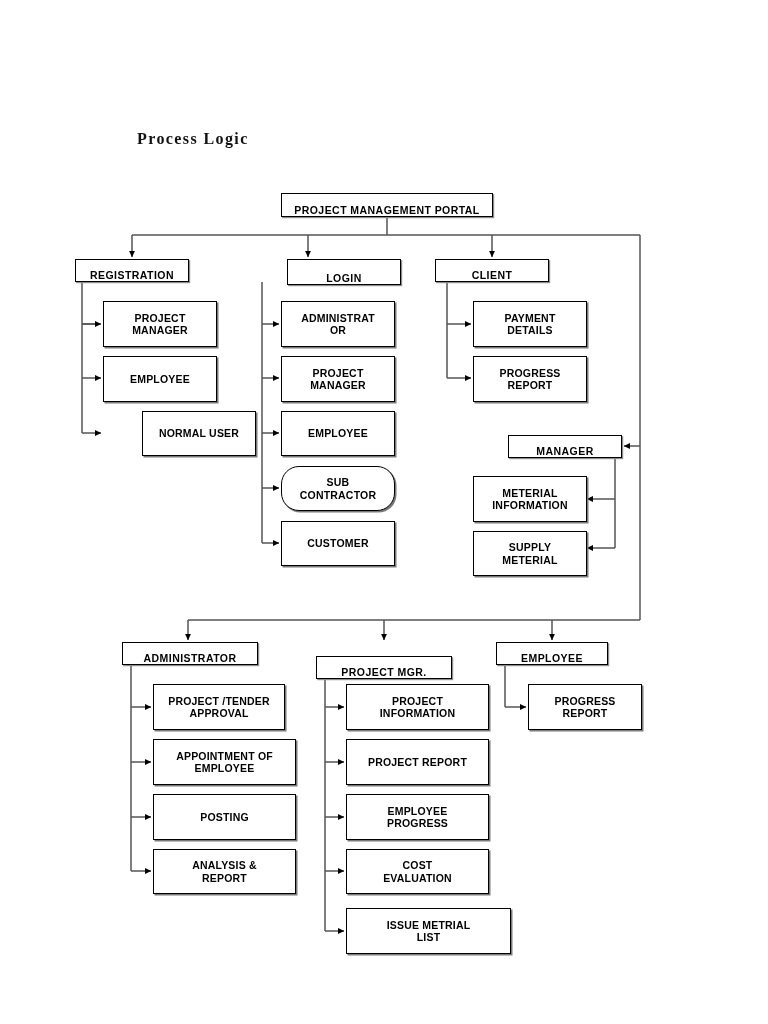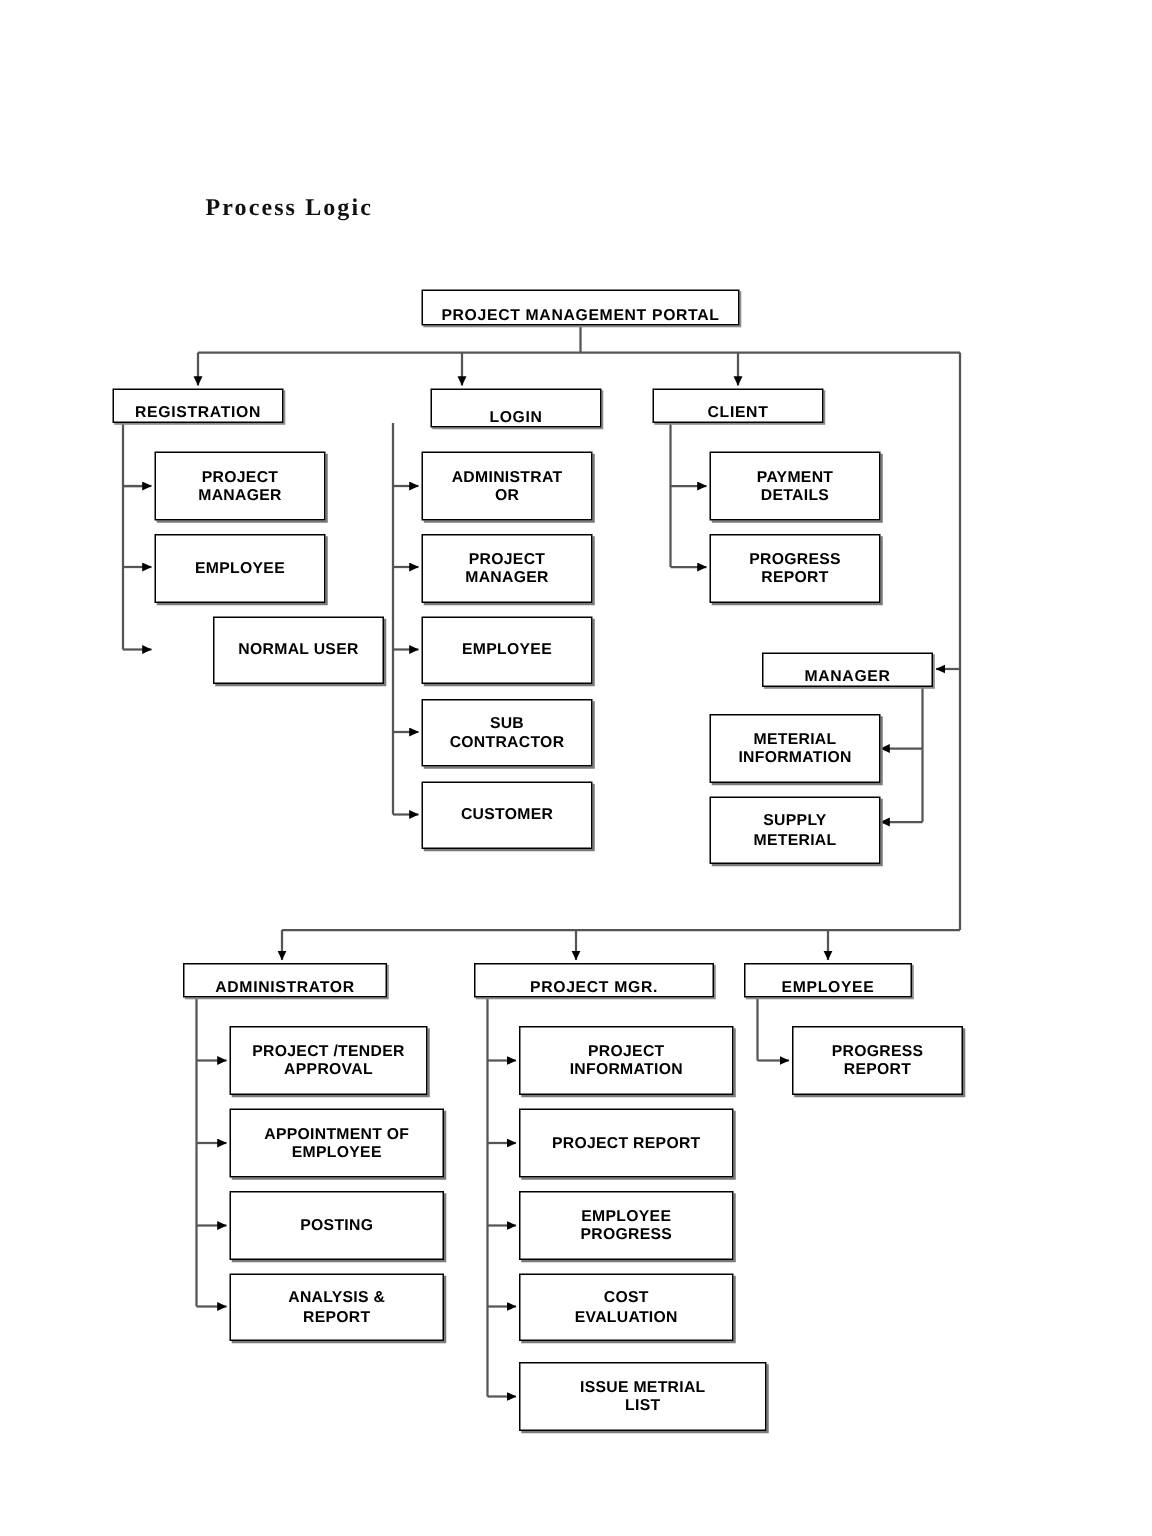--- a/index.html
+++ b/index.html
@@ -106,21 +106,21 @@
 </div>
 <div class="node leaf" style="left:281px;top:301px;width:114px;height:46px;">
   <span>ADMINISTRAT<br>OR</span>
 </div>
 <div class="node leaf" style="left:281px;top:356px;width:114px;height:46px;">
   <span>PROJECT<br>MANAGER</span>
 </div>
 <div class="node leaf" style="left:281px;top:411px;width:114px;height:45px;">
   <span>EMPLOYEE</span>
 </div>
-<div class="node leaf" style="left:281px;top:466px;width:114px;height:45px;">
+<div class="node leaf" style="left:281px;top:466px;width:114px;height:45px;border-radius:18px;">
   <span>SUB<br>CONTRACTOR</span>
 </div>
 <div class="node leaf" style="left:281px;top:521px;width:114px;height:45px;align-items:center;">
   <span>CUSTOMER</span>
 </div>
 
 <div class="node head" style="left:435px;top:259px;width:114px;height:23px;">
   <span>CLIENT</span>
 </div>
 <div class="node leaf" style="left:473px;top:301px;width:114px;height:46px;">
@@ -149,21 +149,21 @@
 <div class="node leaf" style="left:153px;top:739px;width:143px;height:46px;">
   <span>APPOINTMENT OF<br>EMPLOYEE</span>
 </div>
 <div class="node leaf" style="left:153px;top:794px;width:143px;height:46px;">
   <span>POSTING</span>
 </div>
 <div class="node leaf" style="left:153px;top:849px;width:143px;height:45px;">
   <span>ANALYSIS &amp;<br>REPORT</span>
 </div>
 
-<div class="node head" style="left:316px;top:642px;width:160px;height:23px;">
+<div class="node head" style="left:316px;top:656px;width:136px;height:23px;">
   <span>PROJECT MGR.</span>
 </div>
 <div class="node leaf" style="left:346px;top:684px;width:143px;height:46px;">
   <span>PROJECT<br>INFORMATION</span>
 </div>
 <div class="node leaf" style="left:346px;top:739px;width:143px;height:46px;">
   <span>PROJECT REPORT</span>
 </div>
 <div class="node leaf" style="left:346px;top:794px;width:143px;height:46px;">
   <span>EMPLOYEE<br>PROGRESS</span>

